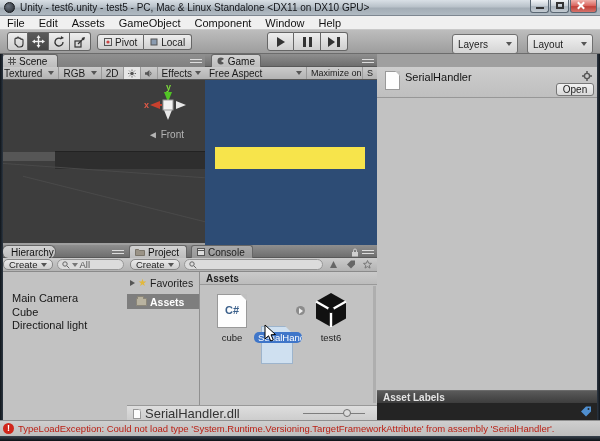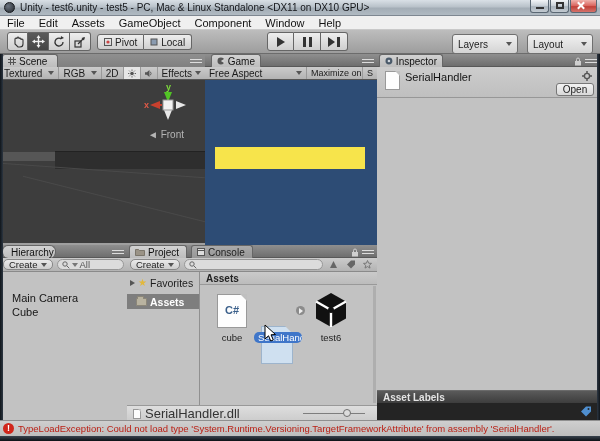--- a/index.html
+++ b/index.html
@@ -354,37 +354,20 @@
       <span>Maximize on Play</span>
     </div>
     <div class="seg" style="flex:1; font-size:9px; border-right:none;">
       <span>S</span>
     </div>
   </div>
   <div class="abs game-view">
     <div class="game-bar"></div>
   </div>
 
-  <div class="abs tabbar insp-tabbar">
-    <div class="tab" style="left:2px; width:64px;">
-      <svg width="8" height="8" viewBox="0 0 8 8">
-          <circle cx="4" cy="4" r="3.5" fill="#4a5a6a"></circle>
-          <circle cx="4" cy="4" r="1.3" fill="#cfd6dd"></circle>
-        </svg>
-      <span>Inspector</span>
-    </div>
-    <svg class="abs" style="right:18px; top:3px;" width="8" height="9" viewBox="0 0 8 9">
-        <rect x="1" y="4" width="6" height="4.5" fill="#cfcfcf"></rect>
-        <path d="M2.5 4 V2.5 a1.5 1.5 0 0 1 3 0 V4" fill="none" stroke="#cfcfcf"></path>
-      </svg>
-    <div class="panel-menu">
-        <div></div>
-        <div></div>
-      </div>
-  </div>
   <div class="abs insp-header">
     <div class="abs page-icon" style="left:8px; top:4px; width:15px; height:19px;">
         <div class="page-fold"></div>
       </div>
     <div class="abs insp-name">SerialHandler</div>
     <svg class="abs" style="right:8px; top:4px;" width="10" height="10" viewBox="0 0 10 10">
         <circle cx="5" cy="5" r="2.6" fill="none" stroke="#555" stroke-width="1.4"></circle>
         <g stroke="#555" stroke-width="1.5">
           <line x1="5" y1="0" x2="5" y2="2"></line>
           <line x1="5" y1="8" x2="5" y2="10"></line>
@@ -431,20 +414,21 @@
           <circle cx="3" cy="3" r="2.2" fill="none" stroke="#666"></circle>
           <line x1="4.8" y1="4.8" x2="7.3" y2="7.3" stroke="#666"></line>
         </svg>
       <span class="caret" style="border-top-color:#777;"></span>
       <span>All</span>
     </div>
   </div>
   <div class="abs hier-body">
     <div class="hier-item">Main Camera</div>
     <div class="hier-item">Cube</div>
+    <div class="hier-item">Directional light</div>
   </div>
 
   <div class="abs tabbar proj-tabbar">
     <div class="tab" style="left:2px; width:58px;">
       <svg width="10" height="8" viewBox="0 0 10 8">
           <path d="M0.5 1.5 h3 l1 1 h5 v5 h-9 Z" fill="#9a9386" stroke="#6d675c" stroke-width="0.8"></path>
         </svg>
       <span>Project</span>
     </div>
     <div class="tab inactive" style="left:64px; width:62px;">

